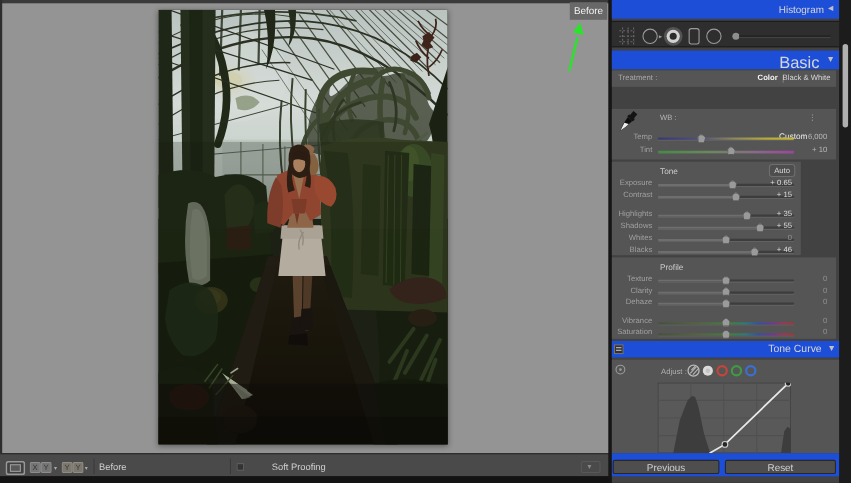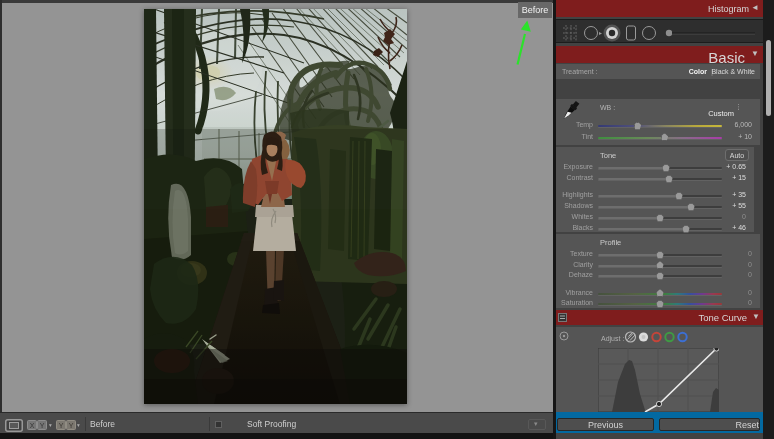--- a/index.html
+++ b/index.html
@@ -18,21 +18,21 @@
 
 #botbar { left:0; top:412px; width:554px; height:21px; background:#4a4a4a;
   border-top:1px solid #2a2a2a; }
 #blackbottom { left:0; top:433px; width:774px; height:6px; background:#131313; }
 .bbtxt { position:absolute; font-size:9px; color:#d0d0d0; top:5px; }
 
 
 #rpanel { left:556px; top:0; width:207px; height:439px; background:#424242; }
 #scrollzone { left:763px; top:0; width:11px; height:439px; background:#1c1c1c; }
 #scrollthumb { left:766px; top:40px; width:5px; height:76px; background:#b0b0b0; border-radius:3px; position:absolute;}
-.hdr { position:absolute; left:0; width:207px; background:#7f1d1d; color:#d6d6d6;
+.hdr { position:absolute; left:0; width:207px; background:#1d4ed8; color:#d6d6d6;
   font-size:9px; }
 .band { position:absolute; left:0; width:207px; background:#555555; }
 .lbl { position:absolute; font-size:7px; color:#a8a8a8; }
 .val { position:absolute; font-size:7px; color:#dedede; text-align:right; width:30px; }
 .val0 { color:#909090; }
 .track { position:absolute; left:42px; width:124px; height:2px; background:#3d3d3d;
   border-radius:1px; box-shadow:0 1px 0 rgba(255,255,255,0.08); }
 .tfill { position:absolute; left:0; top:0; bottom:0; background:#6e6e6e; border-radius:1px; }
 .thumb { position:absolute; top:-3.5px; width:8px; height:8px; background:#9a9a9a; box-shadow:inset 0 0 0 1px #5a5a5a;
   clip-path:polygon(50% 0, 95% 45%, 78% 100%, 22% 100%, 5% 45%); }
@@ -380,37 +380,37 @@
     <div class="band" style="top:99px; height:46px; width:204px;">
       <svg style="position:absolute; left:2px; top:0px;" width="24" height="24" viewBox="0 0 24 24">
         <g transform="rotate(40 12 12)">
           <rect x="10" y="0.5" width="4.6" height="5" fill="#141414"></rect>
           <rect x="8.8" y="5.2" width="7" height="3" rx="1" fill="#141414"></rect>
           <path d="M9.6 8.2 h5.4 l-1 8 l-1.7 6 l-1.7 -6 z" fill="#0d0d0d"></path>
           <path d="M10.6 14 l1.7 7.6 l1.6 -5.6 l0.45 -3.6 z" fill="#f0f0f0"></path>
         </g>
       </svg>
       <span class="lbl" style="left:44px; top:5px; color:#b4b4b4;">WB :</span>
-      <span style="position:absolute; right:26px; top:10px; font-size:7.5px; color:#ececec;">Custom</span>
+      <span style="position:absolute; right:26px; top:20px; font-size:7.5px; color:#ececec;">Custom</span>
       <span style="position:absolute; right:18px; top:4px; font-size:7px; color:#b5b5b5;">⋮</span>
 
       <span class="rowlbl" style="top:22px;">Temp</span>
       <div class="track" style="top:26px; background:linear-gradient(to right,#353a75,#50507a 30%,#8a865f 55%,#b8a93c 80%,#c7b83a);">
         <div class="thumb" style="left:35.5px;"></div>
       </div>
       <span class="val" style="right:8px; top:22px; color:#b9b9b9;">6,000</span>
 
       <span class="rowlbl" style="top:33.5px;">Tint</span>
       <div class="track" style="top:37.5px; background:linear-gradient(to right,#3f8f3f,#6a8a5a 40%,#8a6a8a 70%,#a93ba9);">
         <div class="thumb" style="left:62.5px;"></div>
       </div>
       <span class="val" style="right:8px; top:33.5px; color:#b9b9b9;">+ 10</span>
     </div>
 
-    <div class="band" style="top:147px; height:85px; width:198px;text-decoration:underline;">
+    <div class="band" style="top:147px; height:85px; width:172px;text-decoration:underline;">
       <span style="position:absolute; left:44px; top:4px; font-size:7.5px; color:#cccccc;">Tone</span>
       <div style="position:absolute; right:5px; top:1.5px; width:24px; height:12px; border:1px solid #6e6e6e; border-radius:3px; background:#4e4e4e;">
         <span style="position:absolute; left:0; right:0; text-align:center; top:2px; font-size:7px; color:#d8d8d8;">Auto</span>
       </div>
       <span class="rowlbl" style="top:16px;">Exposure</span>
       <div class="track" style="top:20px;">
           <div class="tfill" style="width:68.0px;"></div>
           <div class="thumb" style="left:64px;"></div>
         </div>
       <span class="val" style="right:8px; top:16px;">+ 0.65</span>
@@ -514,25 +514,25 @@
             <line x1="0" y1="48" x2="121" y2="48"></line>
         </g>
         <path d="M14 64 L20 34 L27 16 L31 12 L34 13 L37 22 L42 46 L47 62 L49 64 Z" fill="#3d3d3d"></path>
         <path d="M112 64 L115 44 L118 40 L121 42 L121 64 Z" fill="#3d3d3d"></path>
         <path d="M47 64 L61 56 L118.5 0.5" fill="none" stroke="#e8e8e8" stroke-width="1.6"></path>
         <circle cx="61" cy="56" r="2.6" fill="#262626" stroke="#cfcfcf" stroke-width="1"></circle>
         <circle cx="118.5" cy="0.5" r="2.6" fill="#262626" stroke="#cfcfcf" stroke-width="1"></circle>
       </svg>
     </div>
 
-    <div class="abs" style="left:0; top:412px; width:207px; height:21px; background:#0369a1;">
+    <div class="abs" style="left:0; top:412px; width:207px; height:21px; background:#1d4ed8;">
       <div style="position:absolute; left:1px; top:6px; width:97px; height:13px; background:#4e4e4e; border-radius:2px; border:1px solid #272727;">
         <span style="position:absolute; left:0; right:0; top:1px; text-align:center; font-size:9px; color:#d2d2d2;">Previous</span>
       </div>
       <div style="position:absolute; left:103px; top:6px; width:101px; height:13px; background:#4e4e4e; border-radius:2px; border:1px solid #272727;">
-        <span style="position:absolute; left:0; right:0; top:1px; text-align:right; font-size:9px; color:#d2d2d2;">Reset</span>
+        <span style="position:absolute; left:0; right:0; top:1px; text-align:center; font-size:9px; color:#d2d2d2;">Reset</span>
       </div>
     </div>
   </div>
   <div id="scrollzone" class="abs"></div>
   <div id="scrollthumb"></div>
   <div id="divider" class="abs"></div>
 </div>
 
 </body></html>

